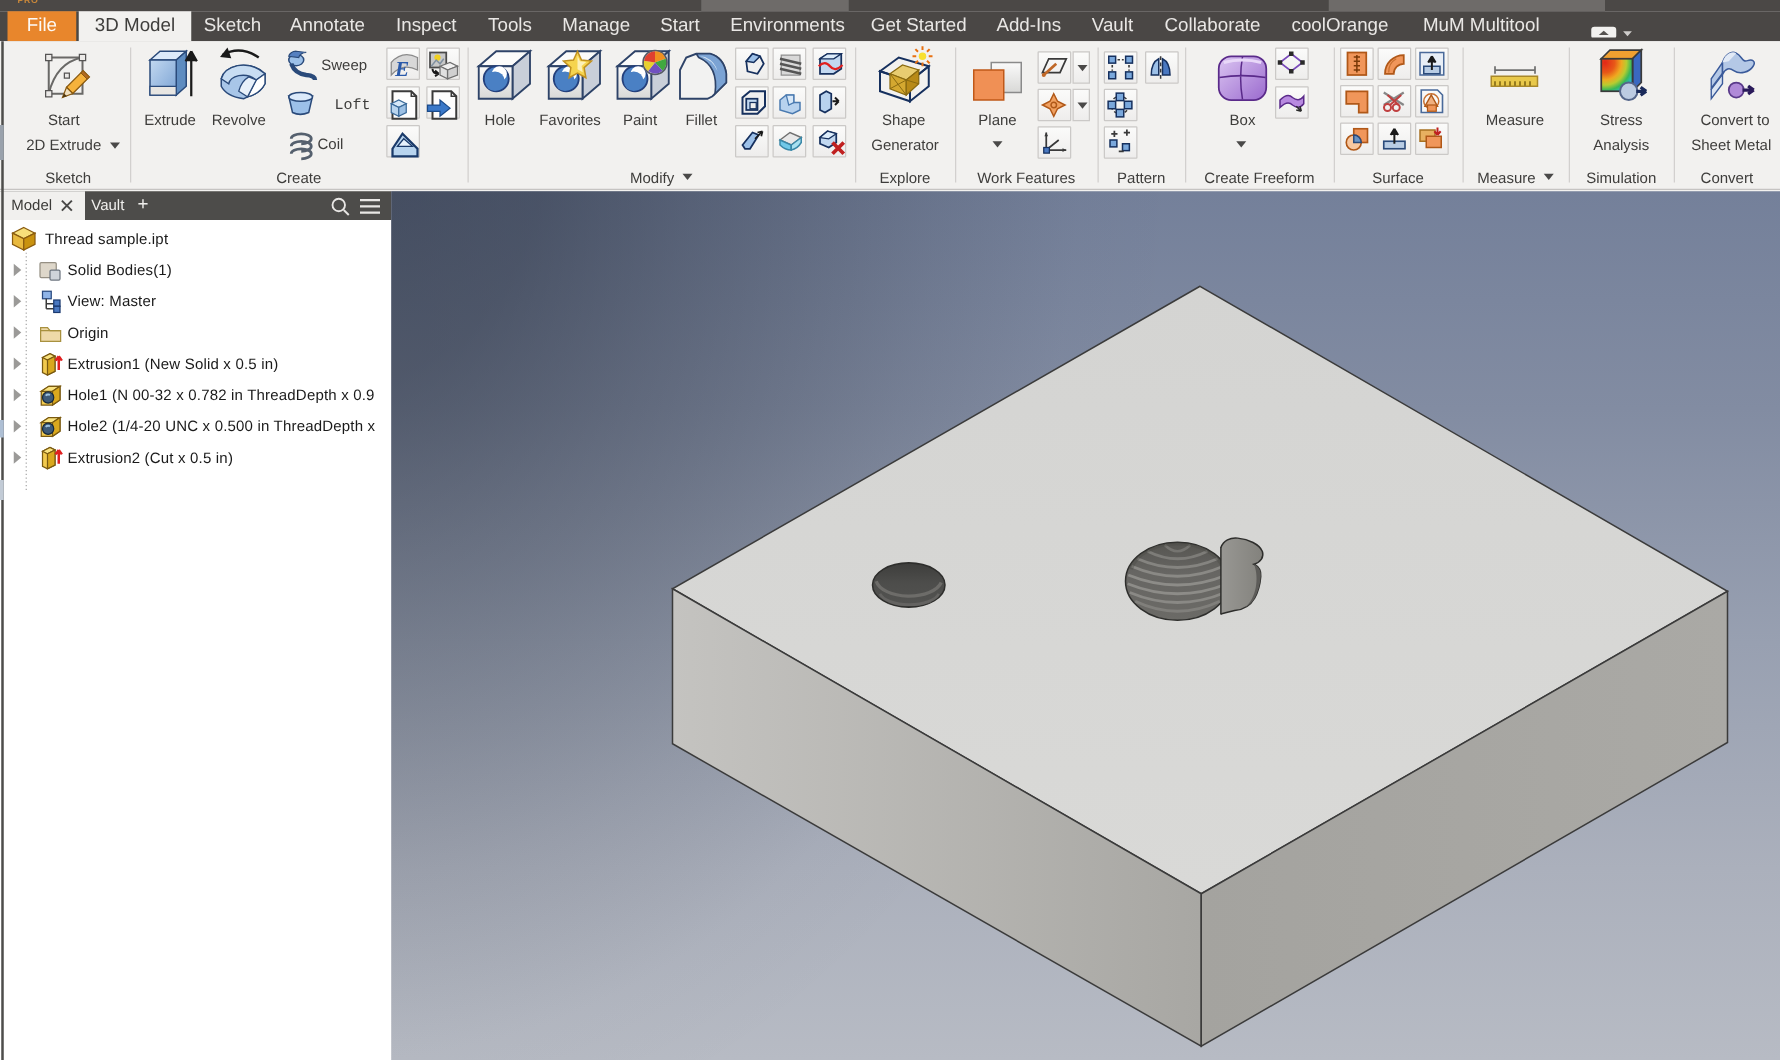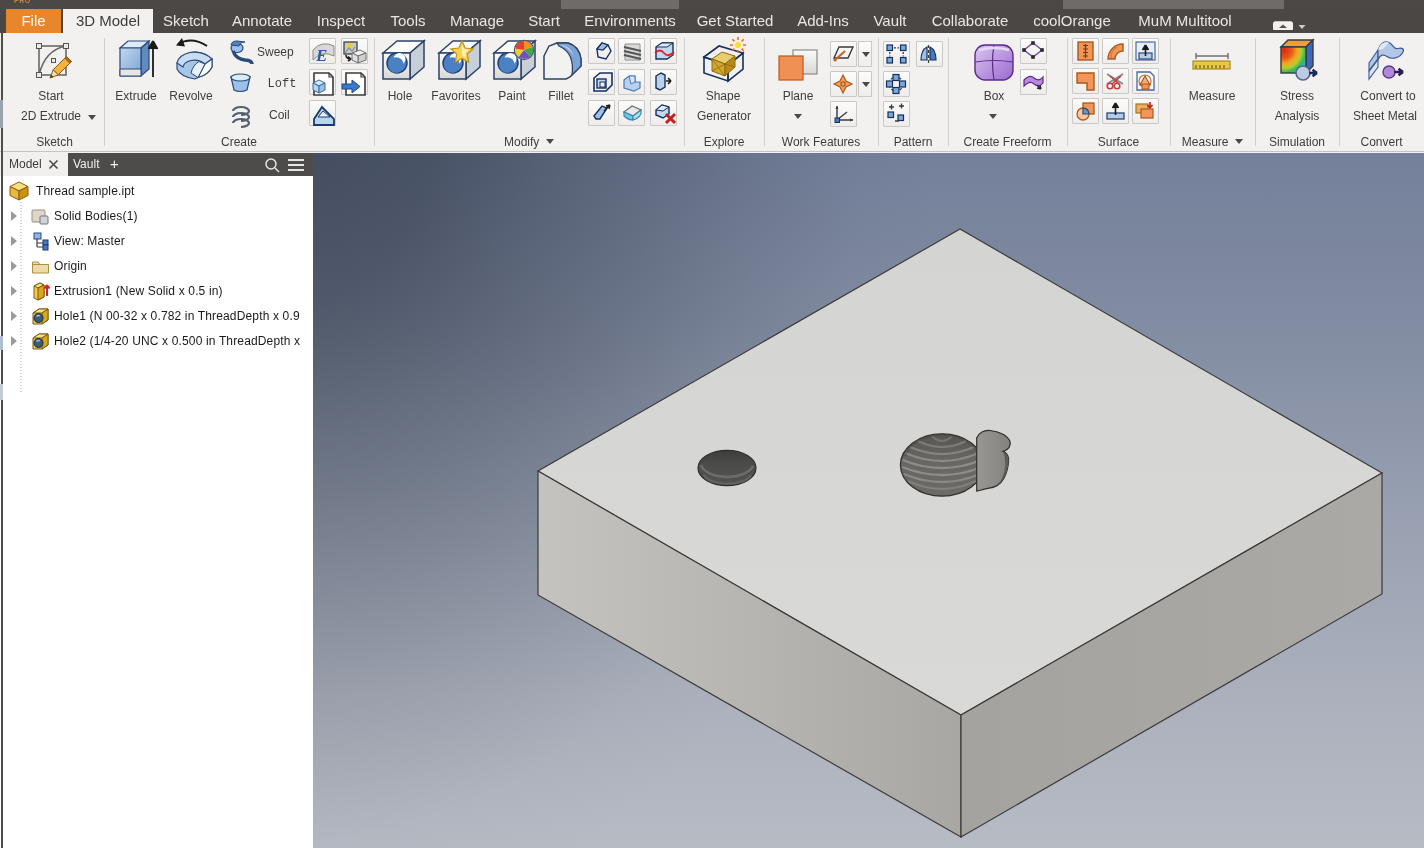--- a/index.html
+++ b/index.html
@@ -131,21 +131,21 @@
     <div class="sbtn" style="left:1102px;top:65px;"></div>
     <div class="sbtn" style="left:1132px;top:65px;"></div>
 
     <div class="blabel" style="left:5px;top:56px;width:92px;">Start</div>
     <div class="blabel" style="left:5px;top:76px;width:92px;">2D Extrude</div>
     <div class="abs" style="left:88px;top:73px;"><span class="caret"></span></div>
     <div class="blabel" style="left:106px;top:56px;width:60px;">Extrude</div>
     <div class="blabel" style="left:160px;top:56px;width:62px;">Revolve</div>
     <div class="blabel" style="left:257px;top:12px;width:50px;text-align:left;">Sweep</div>
     <div class="blabel" style="left:257px;top:44px;width:50px;text-align:center;font-family:Liberation Mono, monospace;">Loft</div>
-    <div class="blabel" style="left:269px;top:75px;width:50px;text-align:left;">Coil</div>
+    <div class="blabel" style="left:254px;top:75px;width:50px;text-align:left;">Coil</div>
     <div class="blabel" style="left:378px;top:56px;width:44px;">Hole</div>
     <div class="blabel" style="left:420px;top:56px;width:72px;">Favorites</div>
     <div class="blabel" style="left:489px;top:56px;width:46px;">Paint</div>
     <div class="blabel" style="left:538px;top:56px;width:46px;">Fillet</div>
     <div class="blabel" style="left:695px;top:56px;width:56px;">Shape</div>
     <div class="blabel" style="left:688px;top:76px;width:72px;">Generator</div>
     <div class="blabel" style="left:775px;top:56px;width:46px;">Plane</div>
     <div class="abs" style="left:794px;top:72px;"><span class="caret"></span></div>
     <div class="blabel" style="left:973px;top:56px;width:42px;">Box</div>
     <div class="abs" style="left:989px;top:72px;"><span class="caret"></span></div>
@@ -597,20 +597,30 @@
       <svg style="position:absolute;left:31px;top:3px;" width="19" height="19" viewBox="0 0 19 19">
         <polygon points="2,6 8,2 17,2 17,13 11,17 2,17" fill="#f2ca4e" stroke="#7a5a10" stroke-width="1"></polygon>
         <polygon points="2,6 8,2 17,2 11,6" fill="#f9e27e" stroke="#7a5a10" stroke-width="1"></polygon>
         <polygon points="17,2 17,13 11,17 11,6" fill="#d9a81e" stroke="#7a5a10" stroke-width="1"></polygon>
         <circle cx="7.5" cy="11" r="4.5" fill="#3d5a78" stroke="#16293c" stroke-width="1"></circle>
         <path d="M5.5 9.5 A3 3 0 0 1 9 9" stroke="#9cc2e0" stroke-width="1.4" fill="none"></path>
       </svg>
       <span class="txt">Hole2 (1/4-20 UNC x 0.500 in ThreadDepth x</span>
     </div>
 
+    <div class="trow" style="top:178px;">
+      <div class="arrow"></div>
+      <svg style="position:absolute;left:31px;top:2px;" width="20" height="20" viewBox="0 0 20 20">
+        <polygon points="3,5 9,2 13,4 13,16 7,19 3,17" fill="#f2ca4e" stroke="#7a5a10" stroke-width="1"></polygon>
+        <polygon points="3,5 9,2 13,4 7,7" fill="#f9e27e" stroke="#7a5a10" stroke-width="1"></polygon>
+        <polygon points="7,7 13,4 13,16 7,19" fill="#d9a81e" stroke="#7a5a10" stroke-width="1"></polygon>
+        <path d="M16 15 V4 M16 4 L13.5 7.5 M16 4 L18.5 7.5" stroke="#e02020" stroke-width="2" fill="none"></path>
+      </svg>
+      <span class="txt">Extrusion2 (Cut x 0.5 in)</span>
+    </div>
 
   </div>
 
   <div id="leftline" class="abs"></div>
   <div class="abs" style="left:0;top:100px;width:3px;height:28px;background:#9aa2ac;"></div>
   <div class="abs" style="left:0;top:336px;width:3px;height:14px;background:#aebfd4;"></div>
   <div class="abs" style="left:0;top:384px;width:3px;height:16px;background:#c2cbd6;"></div>
 
   <div id="viewport" class="abs">
     <svg width="1111" height="695" viewBox="0 0 1111 695">

